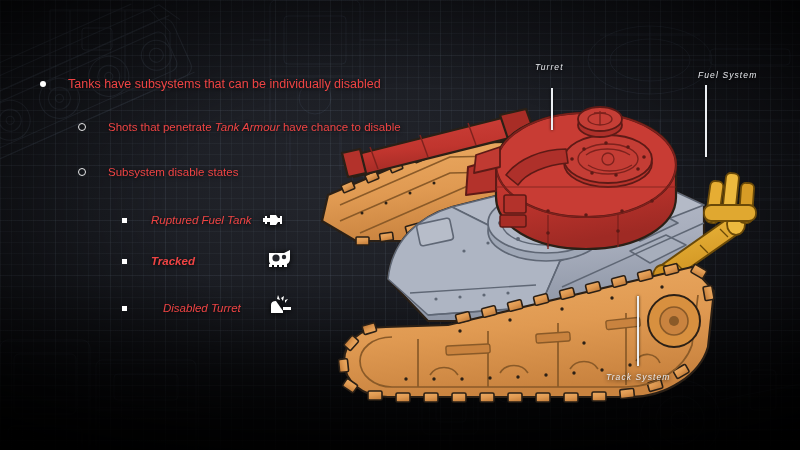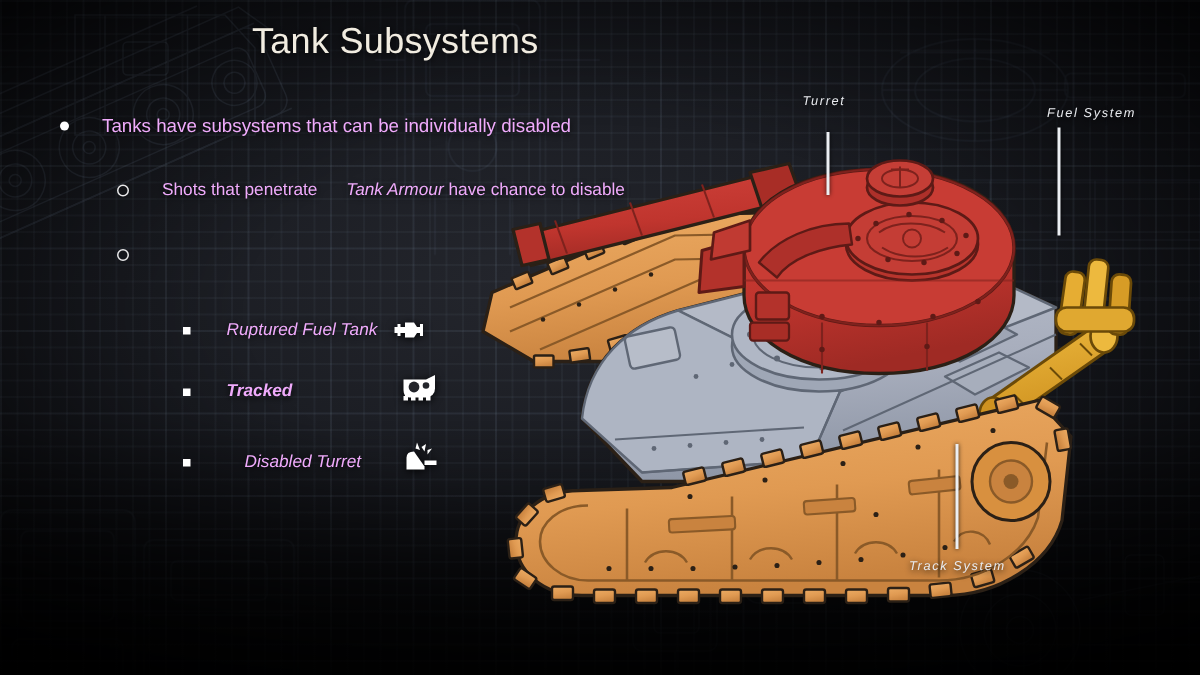--- a/index.html
+++ b/index.html
@@ -68,28 +68,28 @@
   }
   .mk-circle {
     width: 6px; height: 6px; border-radius: 50%;
     border: 1.3px solid #e9e9ea; background: transparent; flex: none;
   }
   .mk-square {
     width: 5px; height: 5px; background: #ffffff; flex: none;
   }
 
   .b-text {
-    color: #f0abfc;
+    color: #ef4444;
     text-shadow: 0 1px 4px rgba(0,0,0,0.9);
     white-space: nowrap;
   }
   .lvl1 .b-text { font-size: 12.5px; }
   .lvl2 .b-text { font-size: 11.5px; }
   .lvl3 .b-text { font-size: 11.5px; font-style: italic; }
-  .b-text em { font-style: italic; margin-left: 16px; }
+  .b-text em { font-style: italic; }
   .state-icon {
     display: inline-flex; align-items: center; justify-content: center;
     width: 26px; height: 24px;
     filter: drop-shadow(0 1px 3px rgba(0,0,0,0.9));
   }
 
   
   .tank { position: absolute; left: 300px; top: 55px; width: 500px; height: 375px; }
 
   
@@ -532,38 +532,38 @@
             <circle cx="374" cy="266" r="26" fill="#d8903f" stroke="#2b2016" stroke-width="2"></circle>
             <circle cx="374" cy="266" r="14" fill="#c9833f" stroke="#8a5a28" stroke-width="1.6"></circle>
             <circle cx="374" cy="266" r="5" fill="#8a5a28" stroke="none"></circle>
           </g>
         </g>
 
       </g>
     </svg>
   </div>
 
-  <div class="title">Tank Subsystems</div>
 
   <div class="bullets">
 
     <div class="b-row lvl1" style="left:40px; top:77px;">
       <span class="mk-disc"></span>
       <span class="b-text" style="margin-left:22px;">Tanks have subsystems that can be individually disabled</span>
     </div>
 
     <div class="b-row lvl2" style="left:78px; top:121px;">
       <span class="mk-circle"></span>
       <span class="b-text" style="margin-left:22px;">
         <span>Shots that penetrate </span><em>Tank Armour</em><span> have chance to disable</span>
       </span>
     </div>
 
     <div class="b-row lvl2" style="left:78px; top:166px;">
       <span class="mk-circle"></span>
+      <span class="b-text" style="margin-left:22px;">Subsystem disable states</span>
     </div>
 
     <div class="b-row lvl3" style="left:122px; top:208px;">
       <span class="mk-square"></span>
       <span class="b-text" style="margin-left:24px;">Ruptured Fuel Tank</span>
       <span class="state-icon" style="margin-left:8px;">
         <svg width="22" height="18" viewBox="0 0 22 18">
           <path fill="#ffffff" d="M1 7 h2 V5 h2 v2 h3 V4 h6 l2 3 h2 v-2 h2 v8 h-2 v-2 h-2 l-2 3 H8 v-3 H5 v2 H3 v-2 H1 Z"></path>
         </svg>
       </span>

